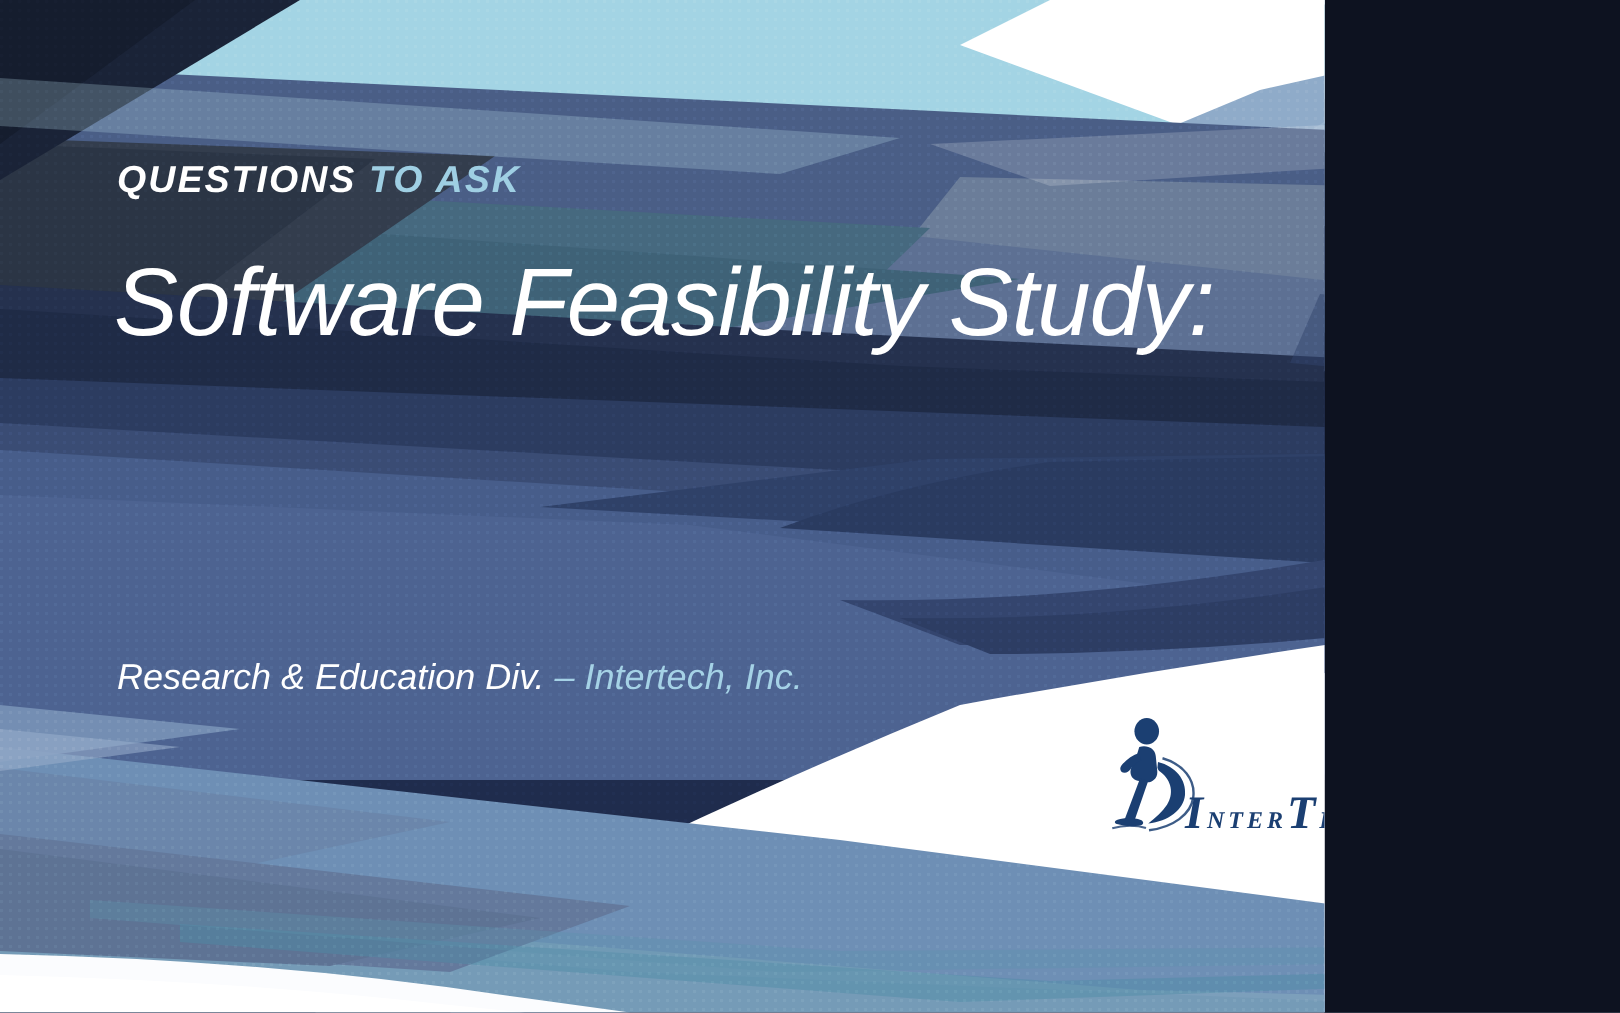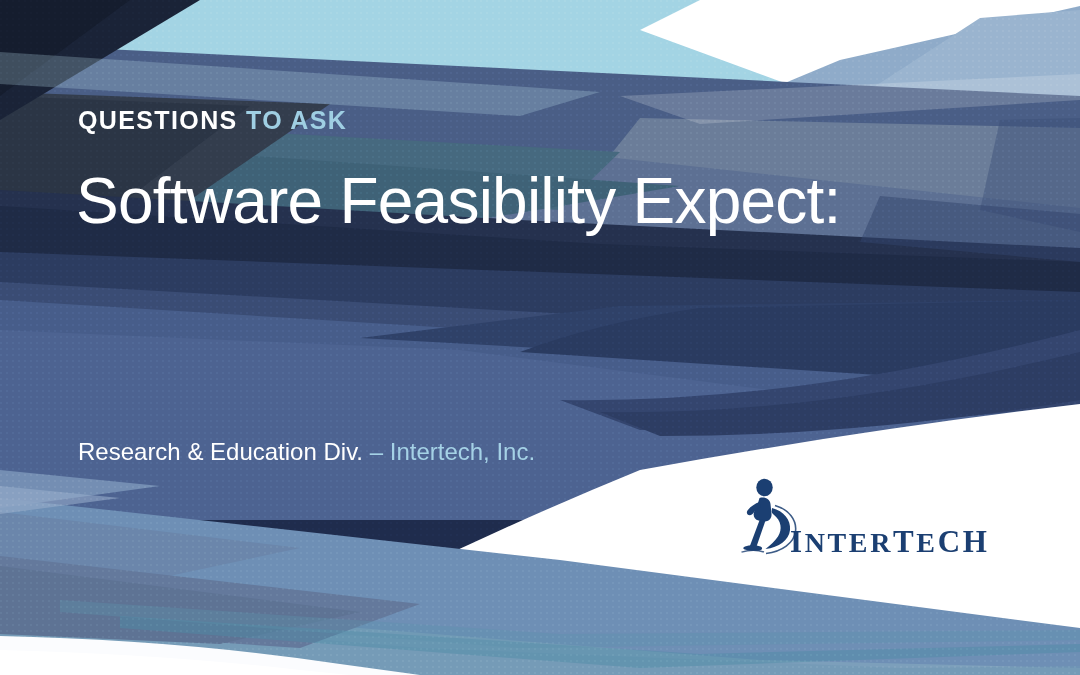--- a/index.html
+++ b/index.html
@@ -2,23 +2,24 @@
 <html><head>
 <meta charset="utf-8">
 <title>Software Feasibility Study</title>
 <style>
   * { margin:0; padding:0; box-sizing:border-box; }
   html,body{ background:#0d1220; }
   body{ font-family:"Liberation Sans", sans-serif; }
 
   #slide{
     position:relative;
-    width:1080px; height:675px;
+    width:883px; height:675px;
     overflow:hidden;
     background:#1a2337;
+    font-style:italic;
   }
 
   
   #bg-art{ position:absolute; inset:0; width:1080px; height:675px; }
   #bg-art svg{ display:block; width:1080px; height:675px; }
 
   
   #dot-texture{
     position:absolute; inset:0;
     pointer-events:none;
@@ -98,21 +99,21 @@
     left:64px; top:48px;
     font-family:"Liberation Serif", serif;
     font-size:31px;
     font-weight:700;
     color:#1b3f72;
     letter-spacing:.085em;
     line-height:1;
     white-space:nowrap;
   }
   #logo-word .lw-cap{ font-size:31px; }
-  #logo-word .lw-sm { font-size:28px; }
+  #logo-word .lw-sm { font-size:16px; }
   #logo-tagline{
     position:absolute;
     left:8px; top:90px;
     font-size:20px;
     color:#1b3f72;
     line-height:1;
     white-space:nowrap;
   }
   #logo-tagline .tg-bold{ font-weight:700; }
   #logo-tagline .tg-tm{ font-size:10px; vertical-align:super; }
@@ -198,21 +199,21 @@
   </div>
 
   <div id="dot-texture"></div>
 
   <div id="content">
 
     <div class="eyebrow">
       <span class="eb-strong">QUESTIONS</span><span class="eb-light"> TO ASK</span>
     </div>
 
-    <h1 class="title">Software Feasibility Expect:</h1>
+    <h1 class="title">Software Feasibility Study:</h1>
 
 
     <div class="byline">
       <span class="by-main">Research &amp; Education Div. </span><span class="by-accent">– Intertech, Inc.</span>
     </div>
 
     <div id="logo">
 
       <div id="logo-mark">
         <svg viewBox="0 0 66 82" xmlns="http://www.w3.org/2000/svg">

